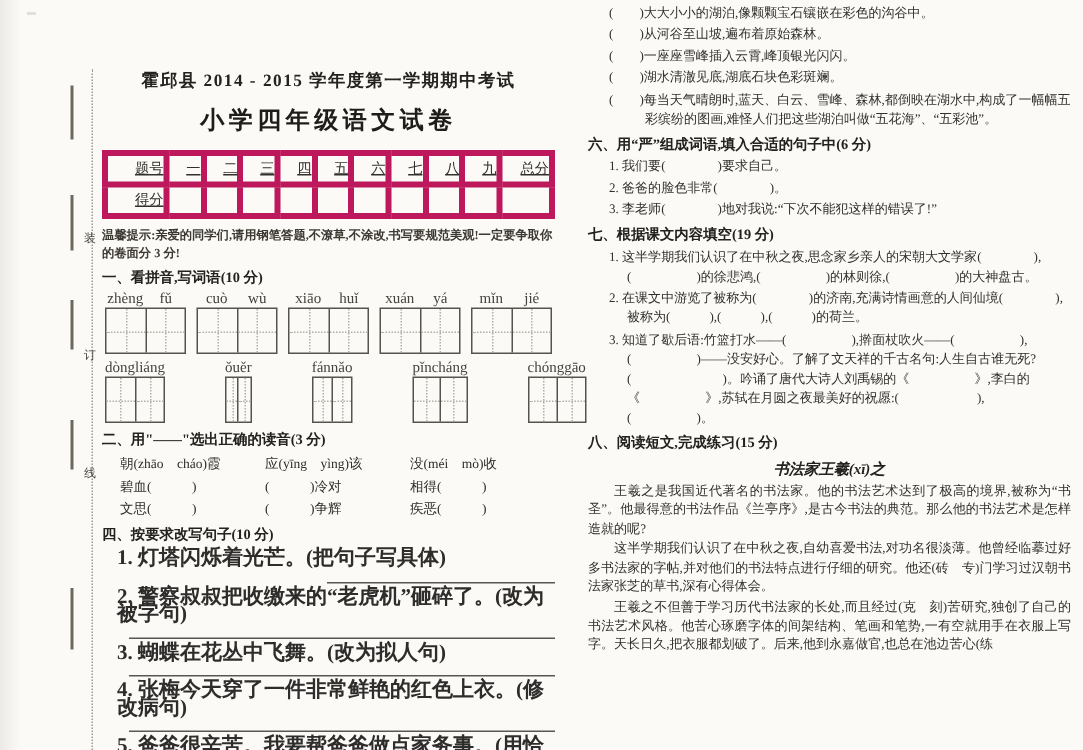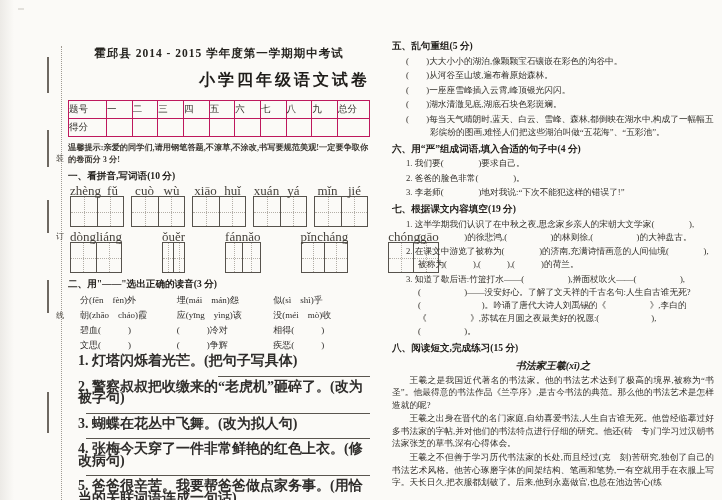--- a/index.html
+++ b/index.html
@@ -14,31 +14,31 @@
   .smudge{position:absolute;background:#c9c6c0;}
   
   .bind-dotted{position:absolute;left:61px;top:46px;bottom:0;width:0;border-left:1px dotted #a09a92;}
   .bind-seg{position:absolute;left:47px;width:2px;background:#6e6861;}
   .bind-mark{position:absolute;left:56px;font-size:8px;color:#4a463f;line-height:8px;}
   
   .page{position:absolute;top:0;}
   .page-left{left:68px;width:302px;}
   .page-right{left:392px;width:322px;}
   .exam-header{margin-top:46px;text-align:center;font-weight:bold;font-size:11.5px;letter-spacing:1px;color:#25231f;font-family:Liberation Serif, serif;}
-  .paper-title{margin-top:9px;text-align:right;font-weight:bold;font-size:16px;letter-spacing:3px;color:#1f1d1a;}
+  .paper-title{margin-top:9px;text-align:center;font-weight:bold;font-size:16px;letter-spacing:3px;color:#1f1d1a;}
   table.score{border-collapse:collapse;width:100%;margin-top:9px;}
-  table.score td{border:1px solid #be185d;height:17px;text-align:left;font-size:9.5px;padding:0;color:#33302b;}
+  table.score td{border:4px solid #be185d;height:17px;text-align:right;font-size:9.5px;padding:0;color:#33302b;text-decoration:underline;}
   table.score td.lab{width:37px;}
   table.score td.tot{width:31px;}
   .notice{margin-top:5px;font-size:8.2px;font-weight:600;line-height:11.5px;color:#3c3832;}
   .sec-title{margin-top:5px;font-size:9.6px;font-weight:bold;color:#25221e;}
   
   .prow{display:flex;gap:7px;margin-top:3px;padding:0 2px;}
   .pgroup{flex:1;}
-  .plabels{display:flex;font-size:13px;line-height:10px;color:#46423c;}
+  .plabels{display:flex;font-size:10px;line-height:10px;color:#46423c;}
   .plabels span{flex:1;text-align:center;}
   .tian{display:flex;border:1px solid #56524c;height:29px;}
   .cell{flex:1;position:relative;}
   .cell + .cell{border-left:1px solid #56524c;}
   .cell::before{content:"";position:absolute;left:0;right:0;top:50%;border-top:1px dotted #b3aea6;}
   .cell::after{content:"";position:absolute;top:0;bottom:0;left:50%;border-left:1px dotted #b3aea6;}
   .triple{display:flex;margin-top:3.5px;padding-left:12px;font-size:9px;line-height:11.5px;}
   .triple span{flex:1;}
   .q-item{margin-top:4px;padding-left:10px;font-size:14px;line-height:11.5px;font-weight:bold;}
   .answer-line{border-bottom:1px solid #5a564f;height:9px;margin:0 0 2px 18px;}
@@ -205,70 +205,65 @@
         </div>
       <div class="tian">
           <div class="cell"></div>
           <div class="cell"></div>
         </div>
     </div>
   </div>
 
   <div class="sec-title">二、用"——"选出正确的读音(3 分)</div>
   <div class="triple">
-    <span>分(fēn　fèn)外</span>
-    <span>埋(mái　mán)怨</span>
-    <span>似(sì　shì)乎</span>
-  </div>
-  <div class="triple">
     <span>朝(zhāo　cháo)霞</span>
     <span>应(yīng　yìng)该</span>
     <span>没(méi　mò)收</span>
   </div>
 
   <div class="triple">
     <span>碧血(　　　)</span>
     <span>(　　　)冷对</span>
     <span>相得(　　　)</span>
   </div>
   <div class="triple">
     <span>文思(　　　)</span>
     <span>(　　　)争辉</span>
     <span>疾恶(　　　)</span>
   </div>
 
+  <div class="sec-title">四、按要求改写句子(10 分)</div>
   <div class="q-item">1. 灯塔闪烁着光芒。(把句子写具体)</div>
   <div class="answer-line short"></div>
   <div class="q-item">2. 警察叔叔把收缴来的“老虎机”砸碎了。(改为被字句)</div>
   <div class="answer-line"></div>
   <div class="q-item">3. 蝴蝶在花丛中飞舞。(改为拟人句)</div>
   <div class="answer-line"></div>
   <div class="q-item">4. 张梅今天穿了一件非常鲜艳的红色上衣。(修改病句)</div>
   <div class="answer-line"></div>
   <div class="q-item">5. 爸爸很辛苦。我要帮爸爸做点家务事。(用恰当的关联词语连成一句话)</div>
 
 </div>
 
 <div class="page page-right">
-  <div class="sec-title first-sec">五、乱句重组(5 分)</div>
   <div class="hang">(　　)大大小小的湖泊,像颗颗宝石镶嵌在彩色的沟谷中。</div>
   <div class="hang">(　　)从河谷至山坡,遍布着原始森林。</div>
   <div class="hang">(　　)一座座雪峰插入云霄,峰顶银光闪闪。</div>
   <div class="hang">(　　)湖水清澈见底,湖底石块色彩斑斓。</div>
   <div class="hang">(　　)每当天气晴朗时,蓝天、白云、雪峰、森林,都倒映在湖水中,构成了一幅幅五彩缤纷的图画,难怪人们把这些湖泊叫做“五花海”、“五彩池”。</div>
 
-  <div class="sec-title">六、用“严”组成词语,填入合适的句子中(4 分)</div>
+  <div class="sec-title">六、用“严”组成词语,填入合适的句子中(6 分)</div>
   <div class="hang6">1. 我们要(　　　　)要求自己。</div>
   <div class="hang6">2. 爸爸的脸色非常(　　　　)。</div>
   <div class="hang6">3. 李老师(　　　　)地对我说:“下次不能犯这样的错误了!”</div>
 
   <div class="sec-title">七、根据课文内容填空(19 分)</div>
   <div class="hang6">1. 这半学期我们认识了在中秋之夜,思念家乡亲人的宋朝大文学家(　　　　),(　　　　　)的徐悲鸿,(　　　　　)的林则徐,(　　　　　)的大神盘古。</div>
   <div class="hang6">2. 在课文中游览了被称为(　　　　)的济南,充满诗情画意的人间仙境(　　　　),被称为(　　　),(　　　),(　　　)的荷兰。</div>
   <div class="hang6">3. 知道了歇后语:竹篮打水——(　　　　　),擀面杖吹火——(　　　　　),(　　　　　)——没安好心。了解了文天祥的千古名句:人生自古谁无死?(　　　　　　　)。吟诵了唐代大诗人刘禹锡的《　　　　　》,李白的《　　　　　》,苏轼在月圆之夜最美好的祝愿:(　　　　　　),(　　　　　)。</div>
 
   <div class="sec-title">八、阅读短文,完成练习(15 分)</div>
   <div class="passage-title">书法家王羲(xī)之</div>
   <div class="para">王羲之是我国近代著名的书法家。他的书法艺术达到了极高的境界,被称为“书圣”。他最得意的书法作品《兰亭序》,是古今书法的典范。那么他的书法艺术是怎样造就的呢?</div>
-  <div class="para">王羲之出身在晋代的名门家庭,自幼喜爱书法,人生自古谁无死。他曾经临摹过好多书法家的字帖,并对他们的书法特点进行仔细的研究。他还(砖　专)门学习过汉朝书法家张芝的草书,深有心得体会。</div>
+  <div class="para">这半学期我们认识了在中秋之夜,自幼喜爱书法,对功名很淡薄。他曾经临摹过好多书法家的字帖,并对他们的书法特点进行仔细的研究。他还(砖　专)门学习过汉朝书法家张芝的草书,深有心得体会。</div>
   <div class="para">王羲之不但善于学习历代书法家的长处,而且经过(克　刻)苦研究,独创了自己的书法艺术风格。他苦心琢磨字体的间架结构、笔画和笔势,一有空就用手在衣服上写字。天长日久,把衣服都划破了。后来,他到永嘉做官,也总在池边苦心(练</div>
 
 </div>
 
 </body></html>

